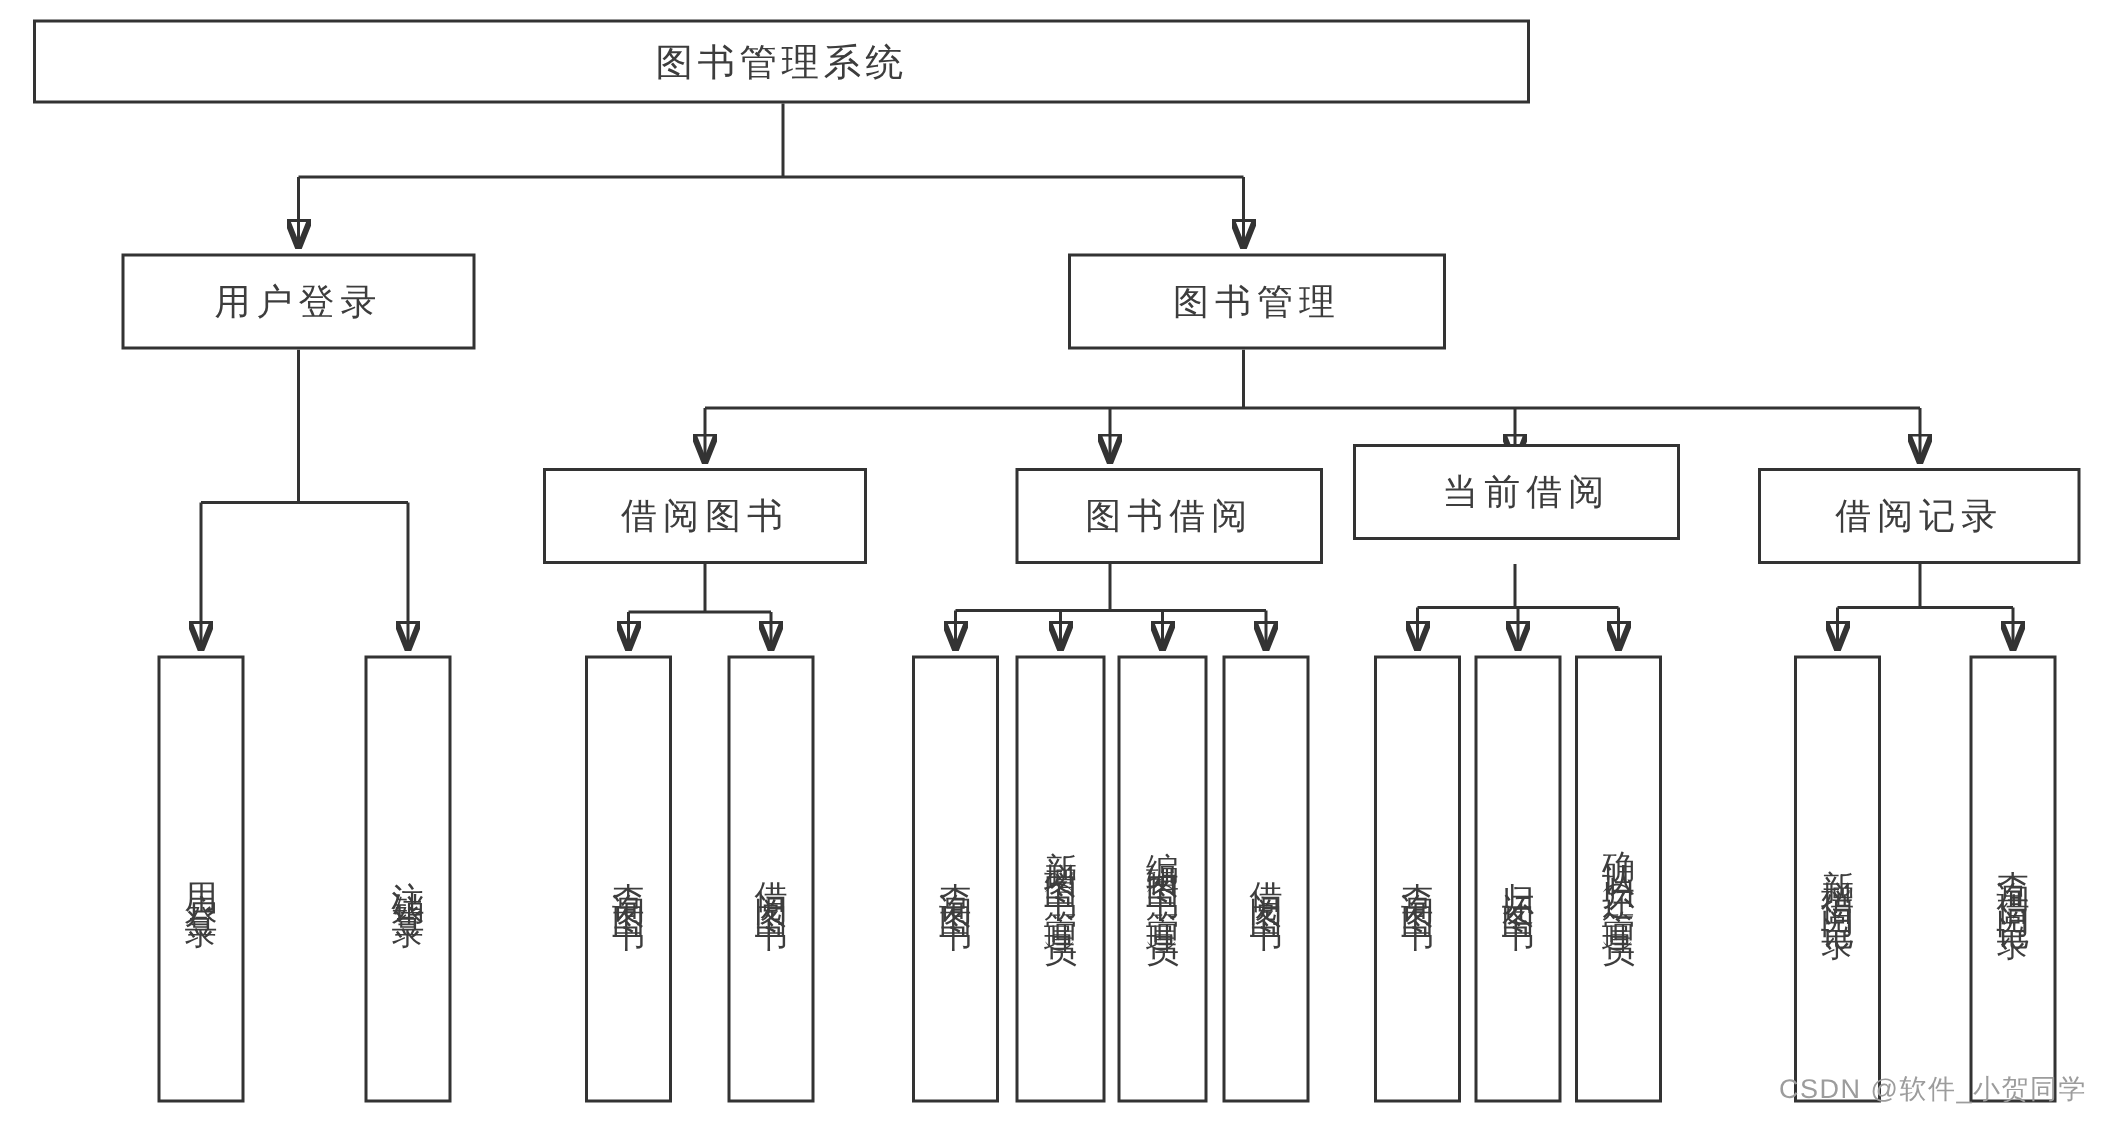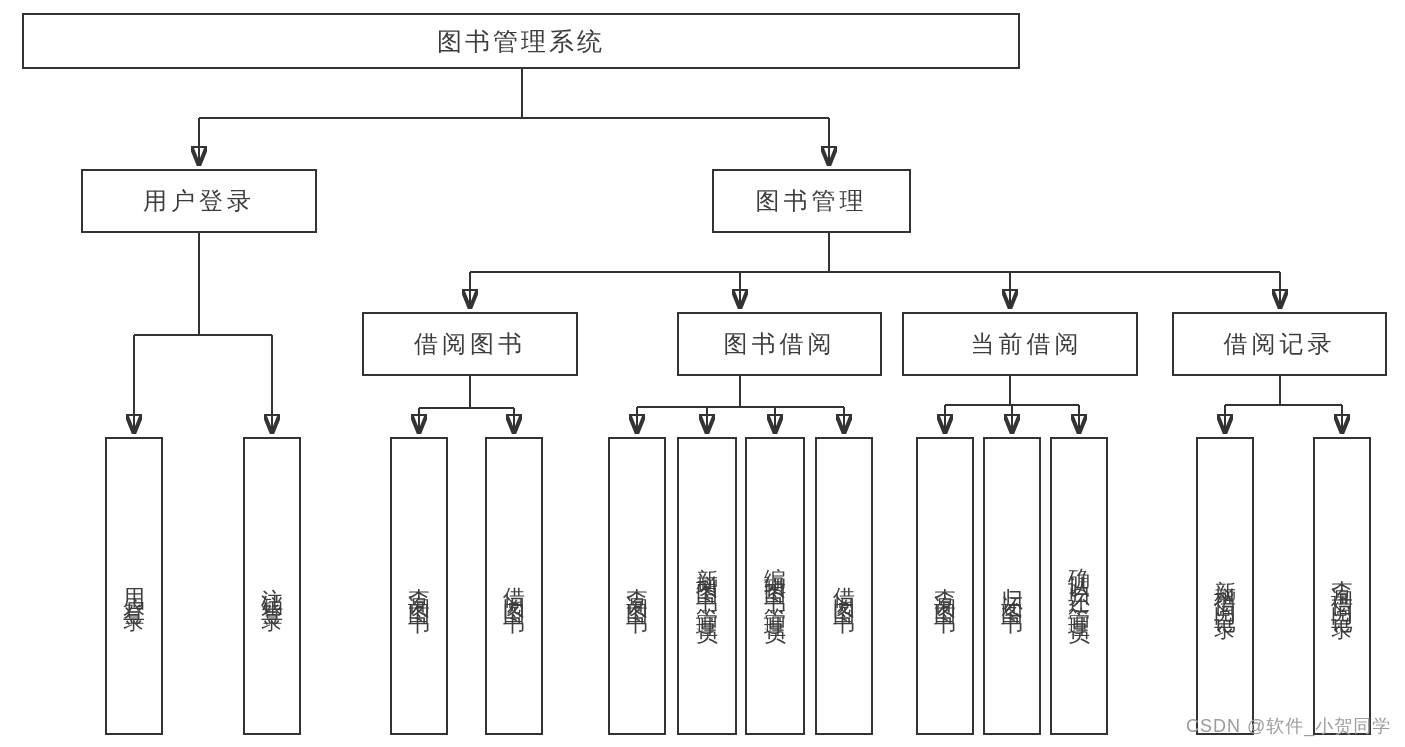--- a/index.html
+++ b/index.html
@@ -121,31 +121,31 @@
     </g>
   </svg>
 
   <div class="node root" style="left:22px; top:13px; width:998px; height:56px;text-align:right;">
     <span>图书管理系统</span>
   </div>
 
   <div class="node h" style="left:81px; top:169px; width:236px; height:64px;">
     <span>用户登录</span>
   </div>
-  <div class="node h" style="left:712px; top:169px; width:199px; height:64px;">
+  <div class="node h" style="left:712px; top:169px; width:252px; height:64px;">
     <span>图书管理</span>
   </div>
 
   <div class="node h" style="left:362px; top:312px; width:216px; height:64px;">
     <span>借阅图书</span>
   </div>
   <div class="node h" style="left:661px; top:312px; width:205px; height:64px;margin-left:16px;">
     <span>图书借阅</span>
   </div>
-  <div class="node h" style="left:902px; top:312px; width:236px; height:64px;padding-left:13px;">
+  <div class="node h" style="left:902px; top:296px; width:218px; height:64px;padding-left:13px;">
     <span>当前借阅</span>
   </div>
   <div class="node h" style="left:1172px; top:312px; width:215px; height:64px;">
     <span>借阅记录</span>
   </div>
 
   <div class="node v" style="left:105px; top:437px; width:58px; height:298px;">
     <span>用户登录</span>
   </div>
   <div class="node v" style="left:243px; top:437px; width:58px; height:298px;">

